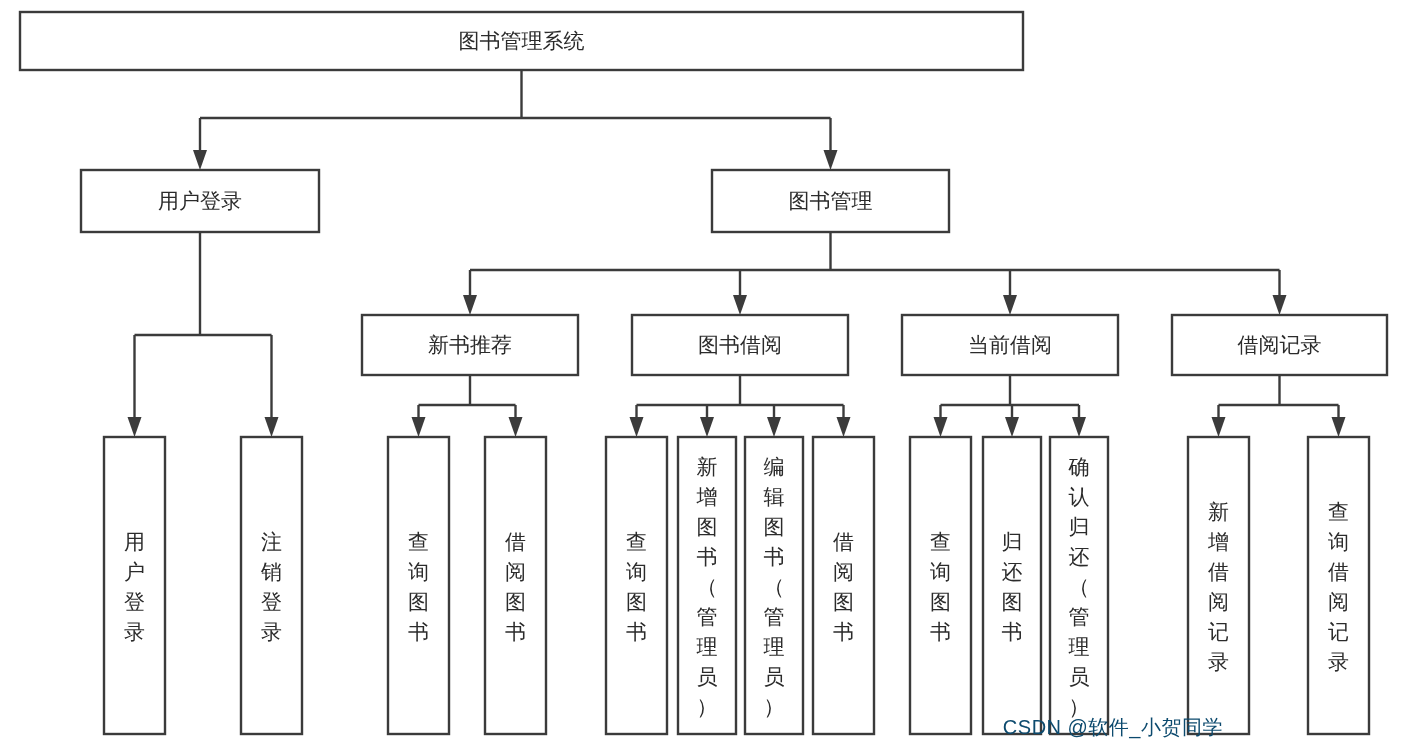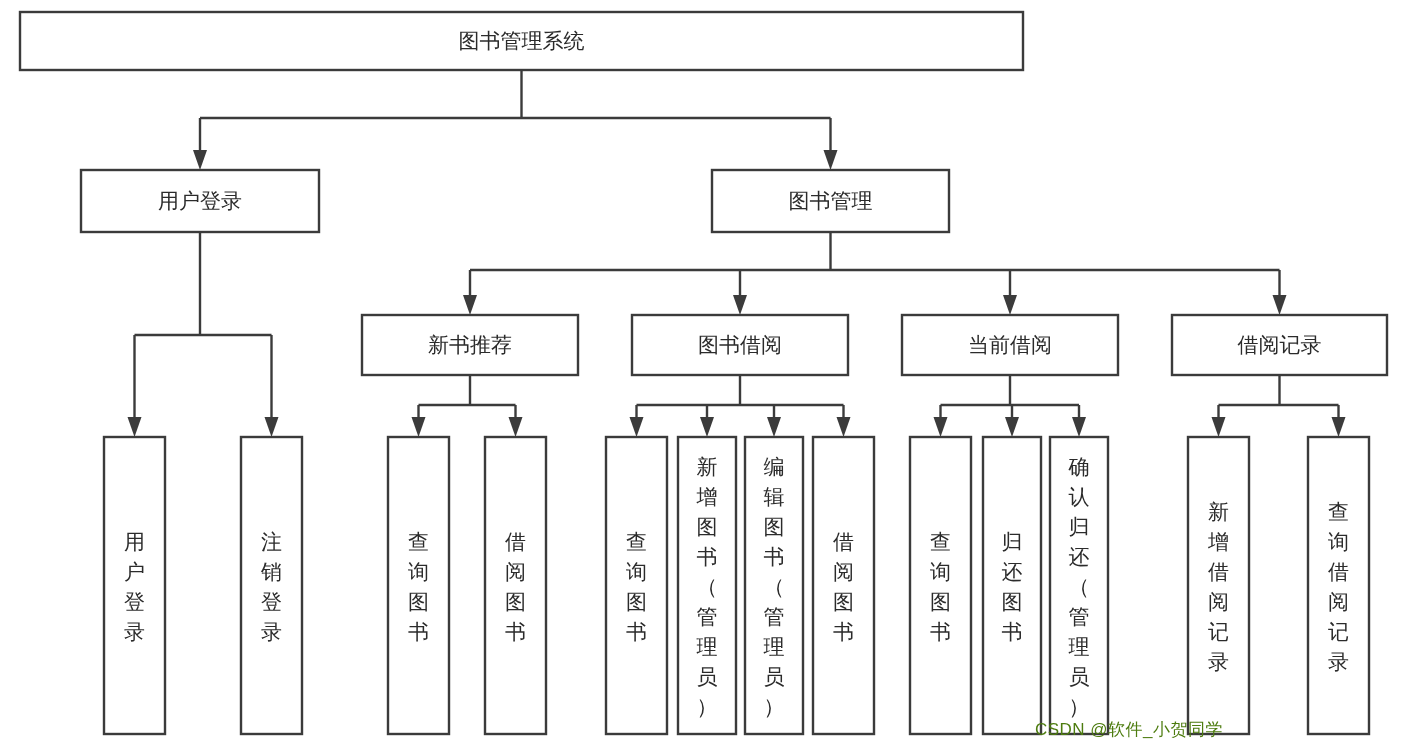--- a/index.html
+++ b/index.html
@@ -50,22 +50,22 @@
   }
   .arrow-head {
     fill: #3b3b3b;
     stroke: none;
   }
   .watermark {
     position: absolute;
     right: 12px;
     bottom: 6px;
     font-family: "Liberation Sans", "DejaVu Sans", sans-serif;
-    font-size: 17px;
-    color: #4d7c0f;
+    font-size: 20px;
+    color: #0c4a6e;
     letter-spacing: 0.5px;
     white-space: nowrap;
     user-select: none;
   }
 </style>
 </head>
 <body>
 
 <div id="diagram-root">
   <svg class="diagram" viewBox="0 0 1405 747" xmlns="http://www.w3.org/2000/svg">

